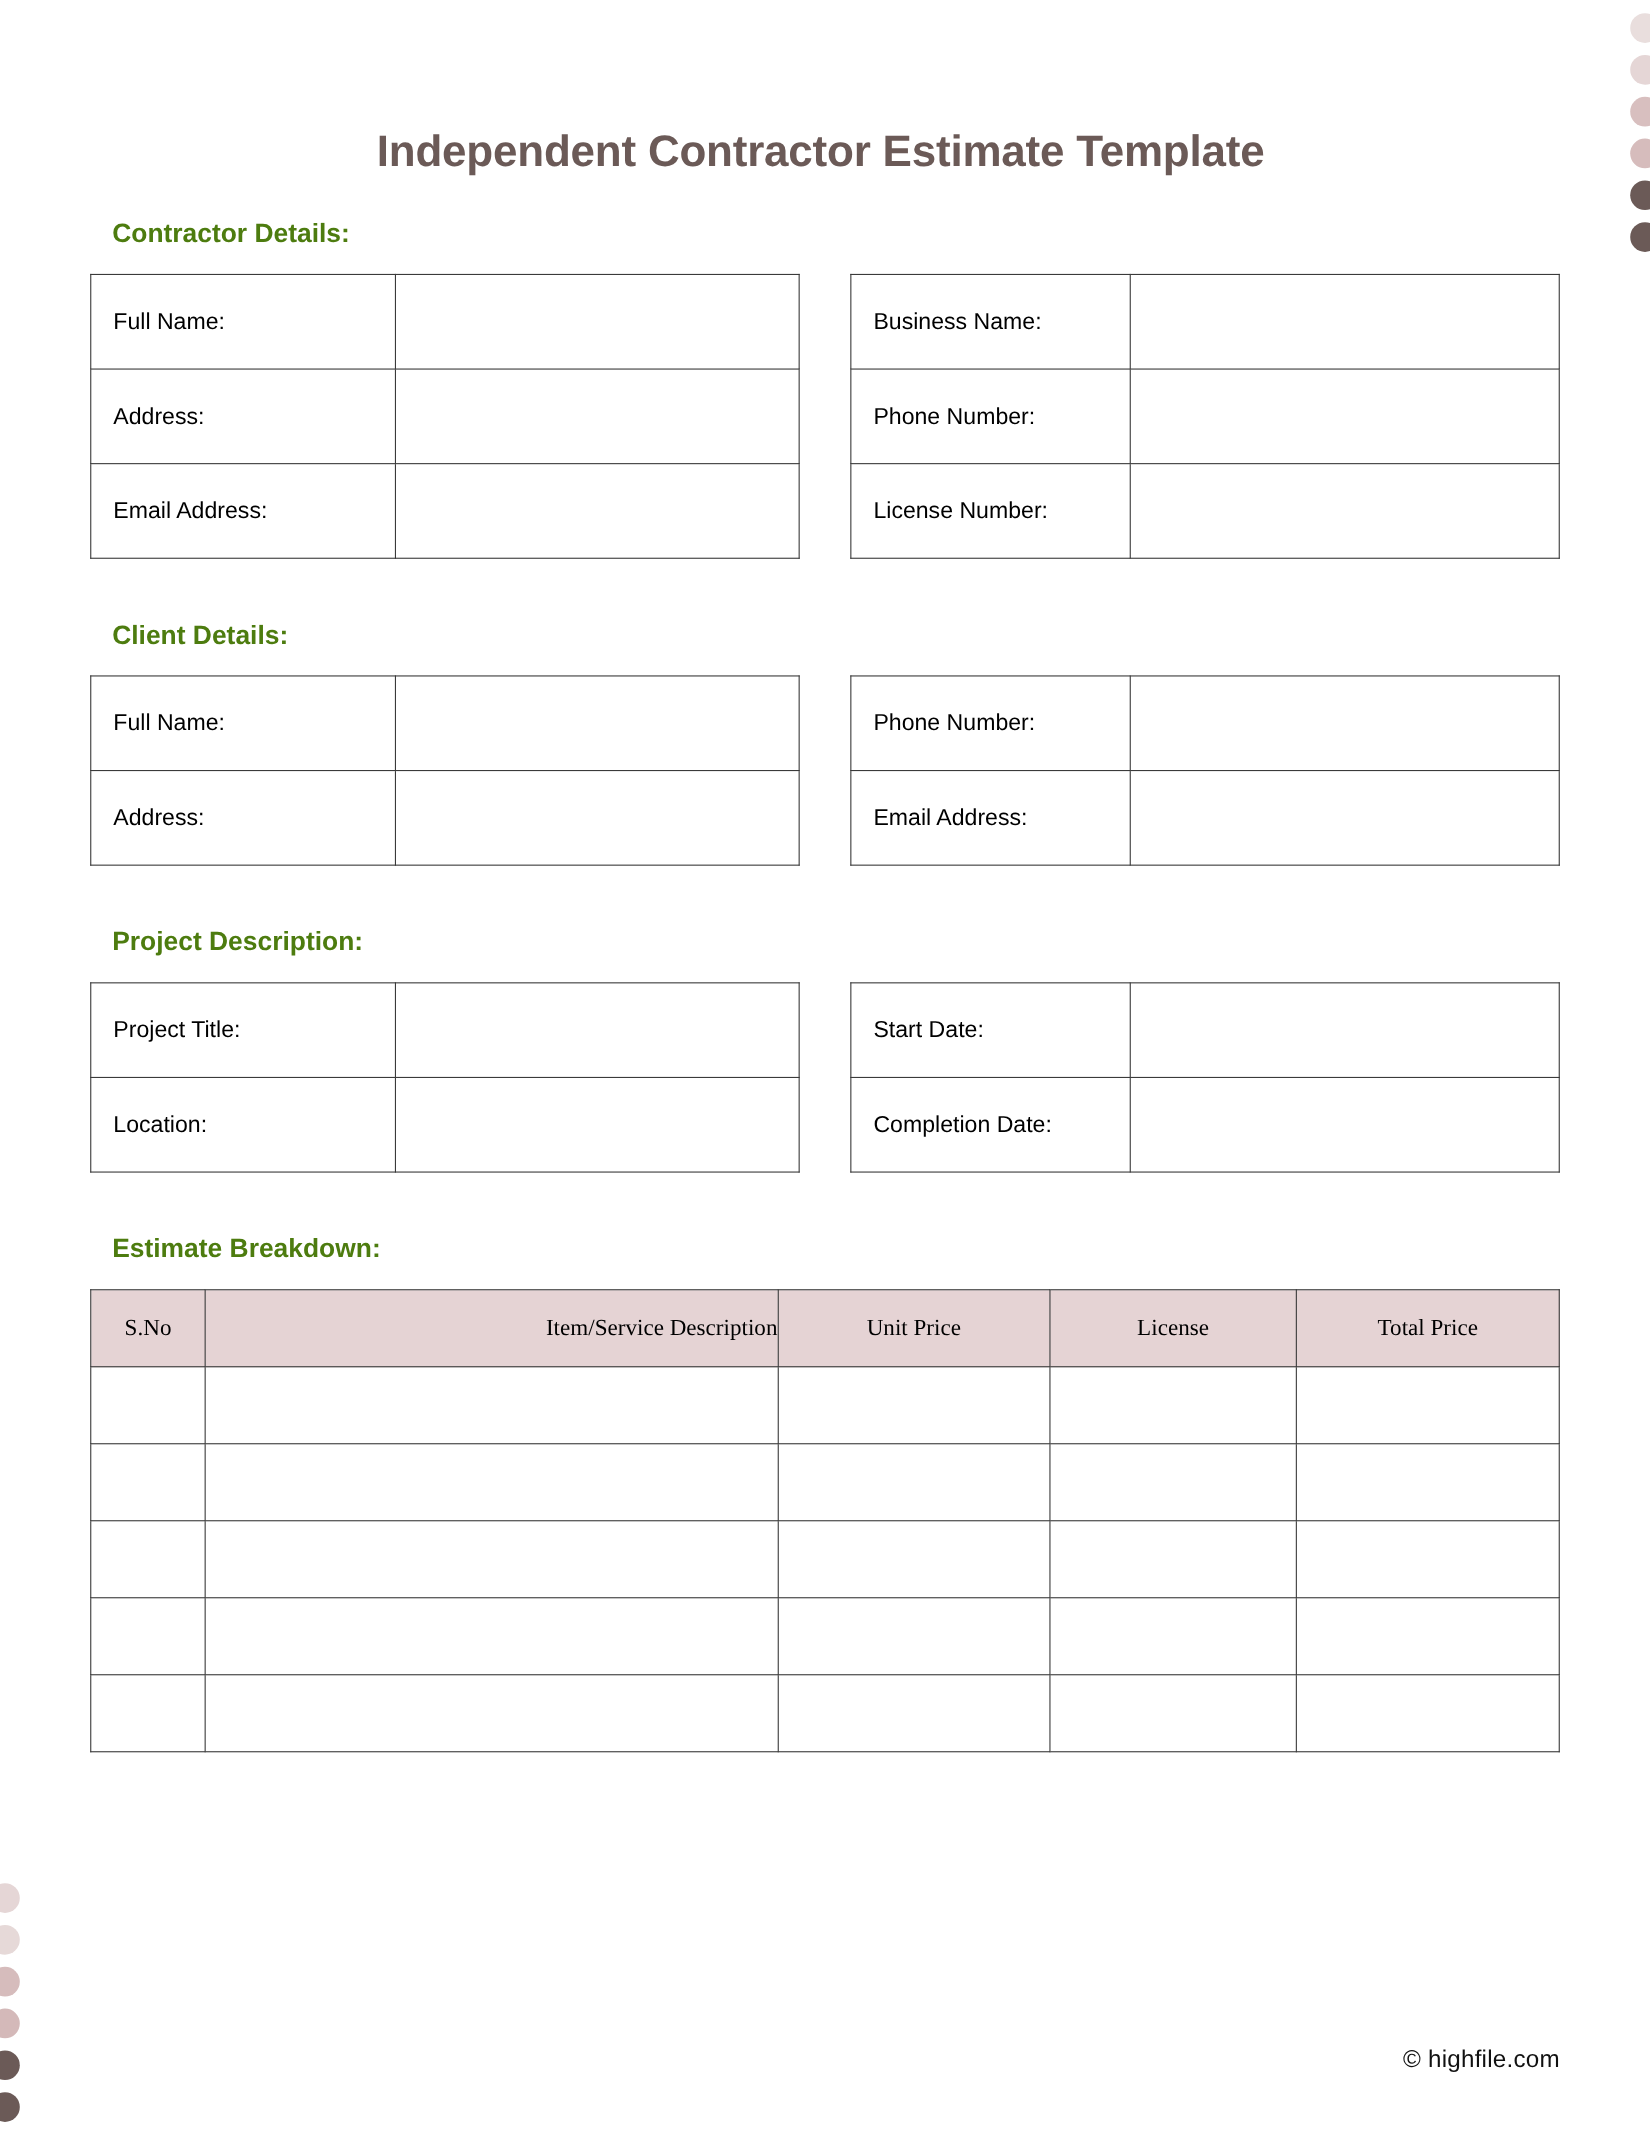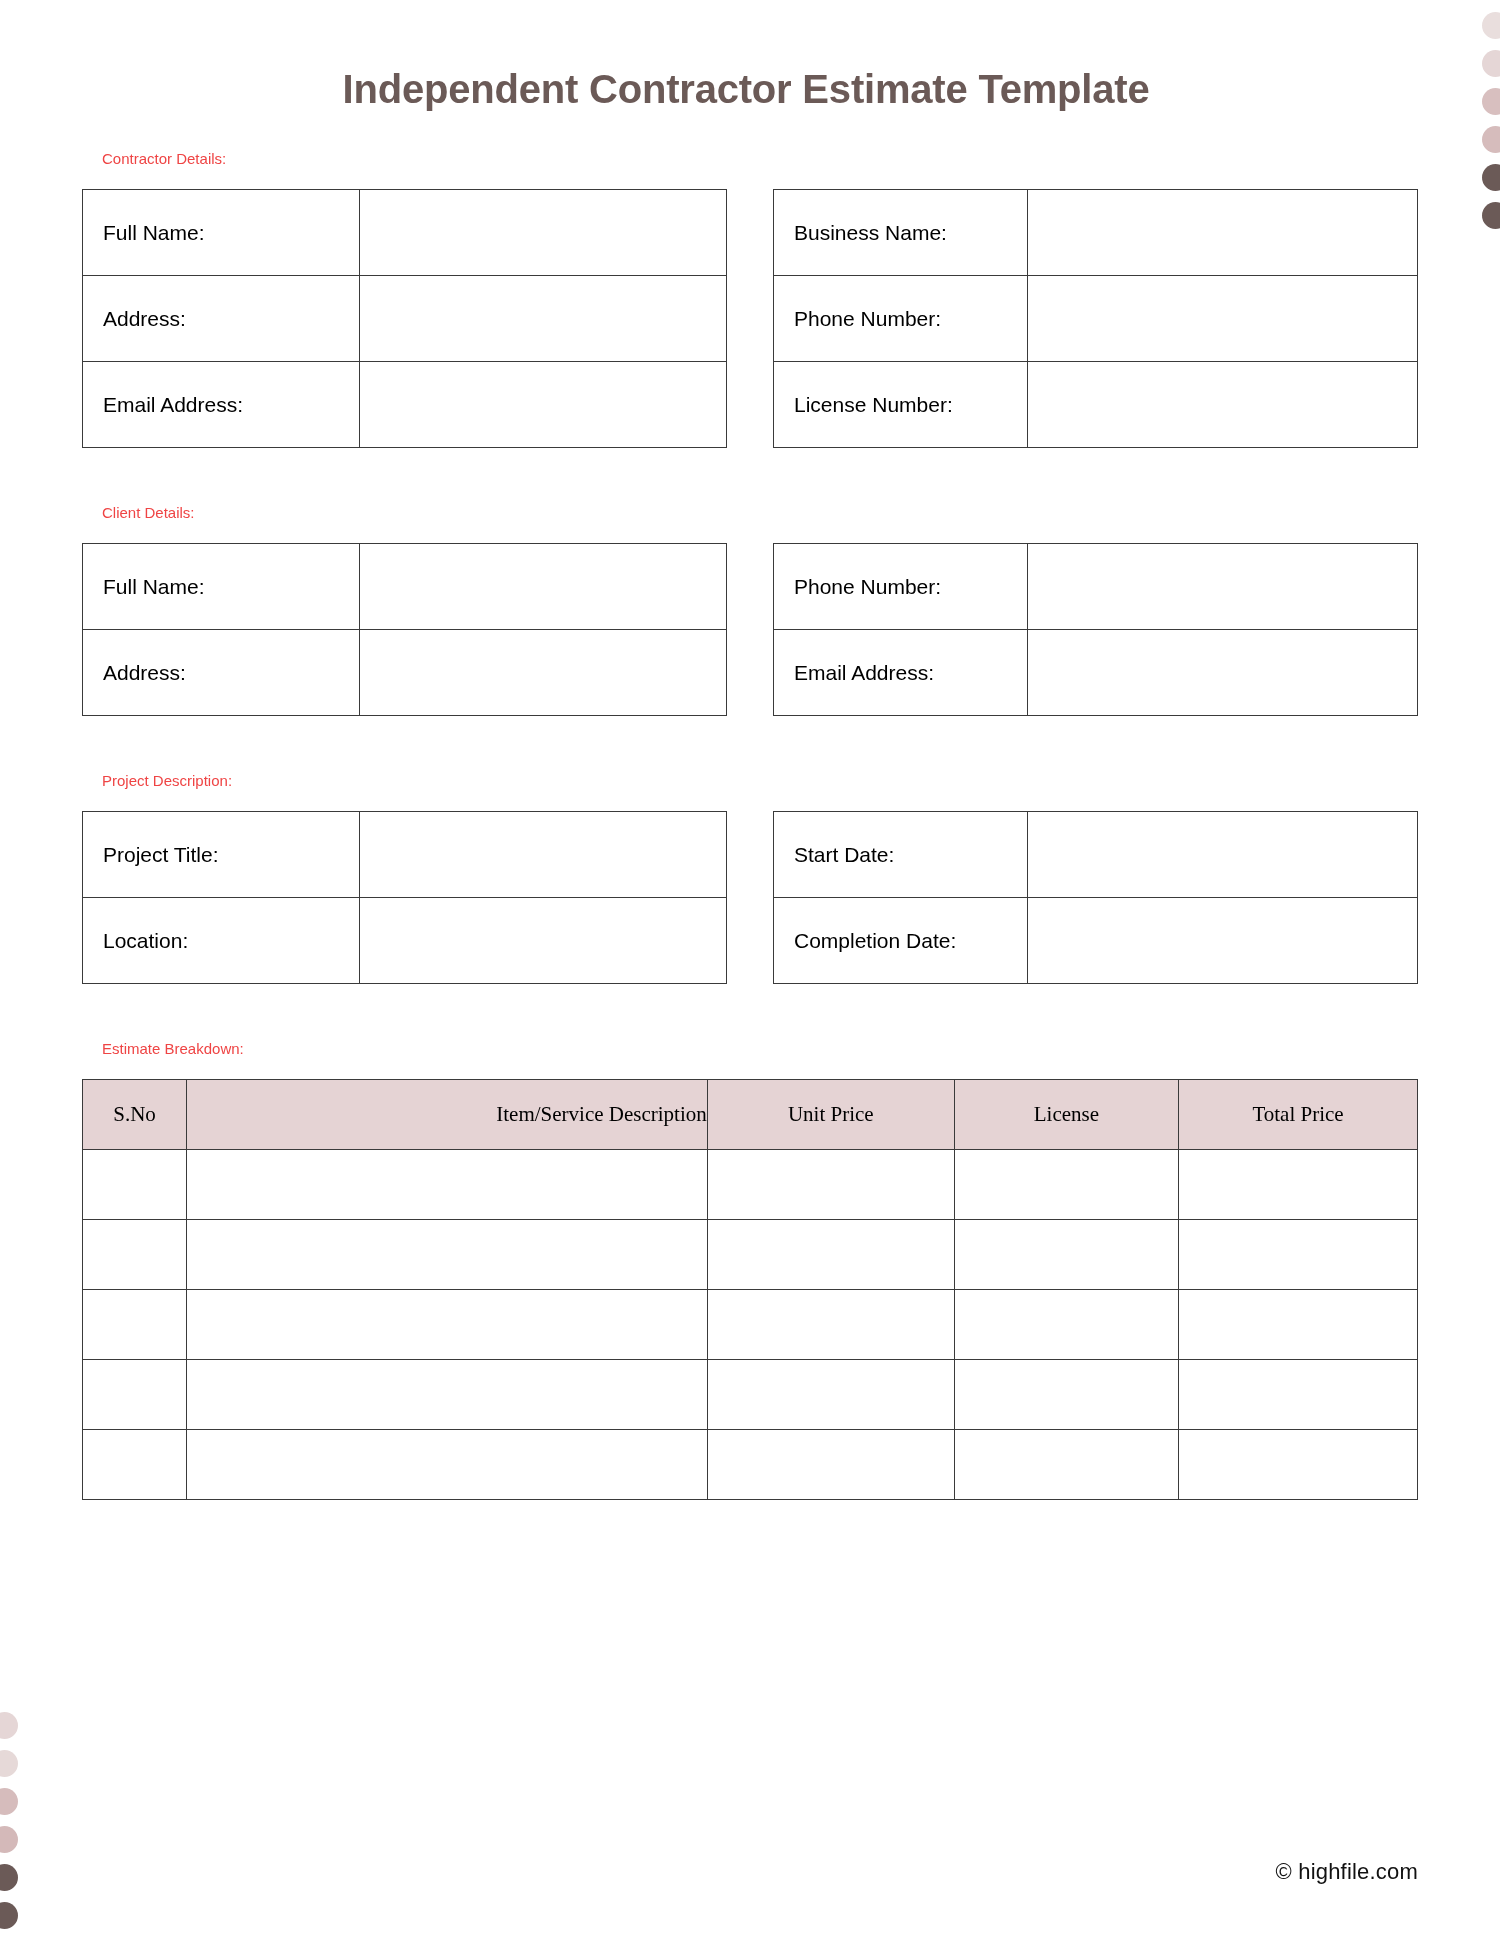--- a/index.html
+++ b/index.html
@@ -48,36 +48,36 @@
     border-radius: 50%;
   }
 
   
   .doc-title {
     text-align: center;
     font-size: 40px;
     font-weight: bold;
     color: #6b5a57;
     letter-spacing: -0.2px;
-    padding-top: 67px;
+    padding-top: 116px;
     padding-right: 8px;
   }
 
   
   .content {
     padding: 0 82px 0 82px;
   }
 
   .section {
     margin-top: 56px;
   }
   .section-heading {
-    font-size: 15px;
-    font-weight: normal;
-    color: #ef4444;
+    font-size: 24px;
+    font-weight: bold;
+    color: #4d7c0f;
     margin-left: 20px;
     margin-bottom: 22px;
   }
 
   
   .field-grid {
     display: flex;
     gap: 46px;
   }
   .field-col {

